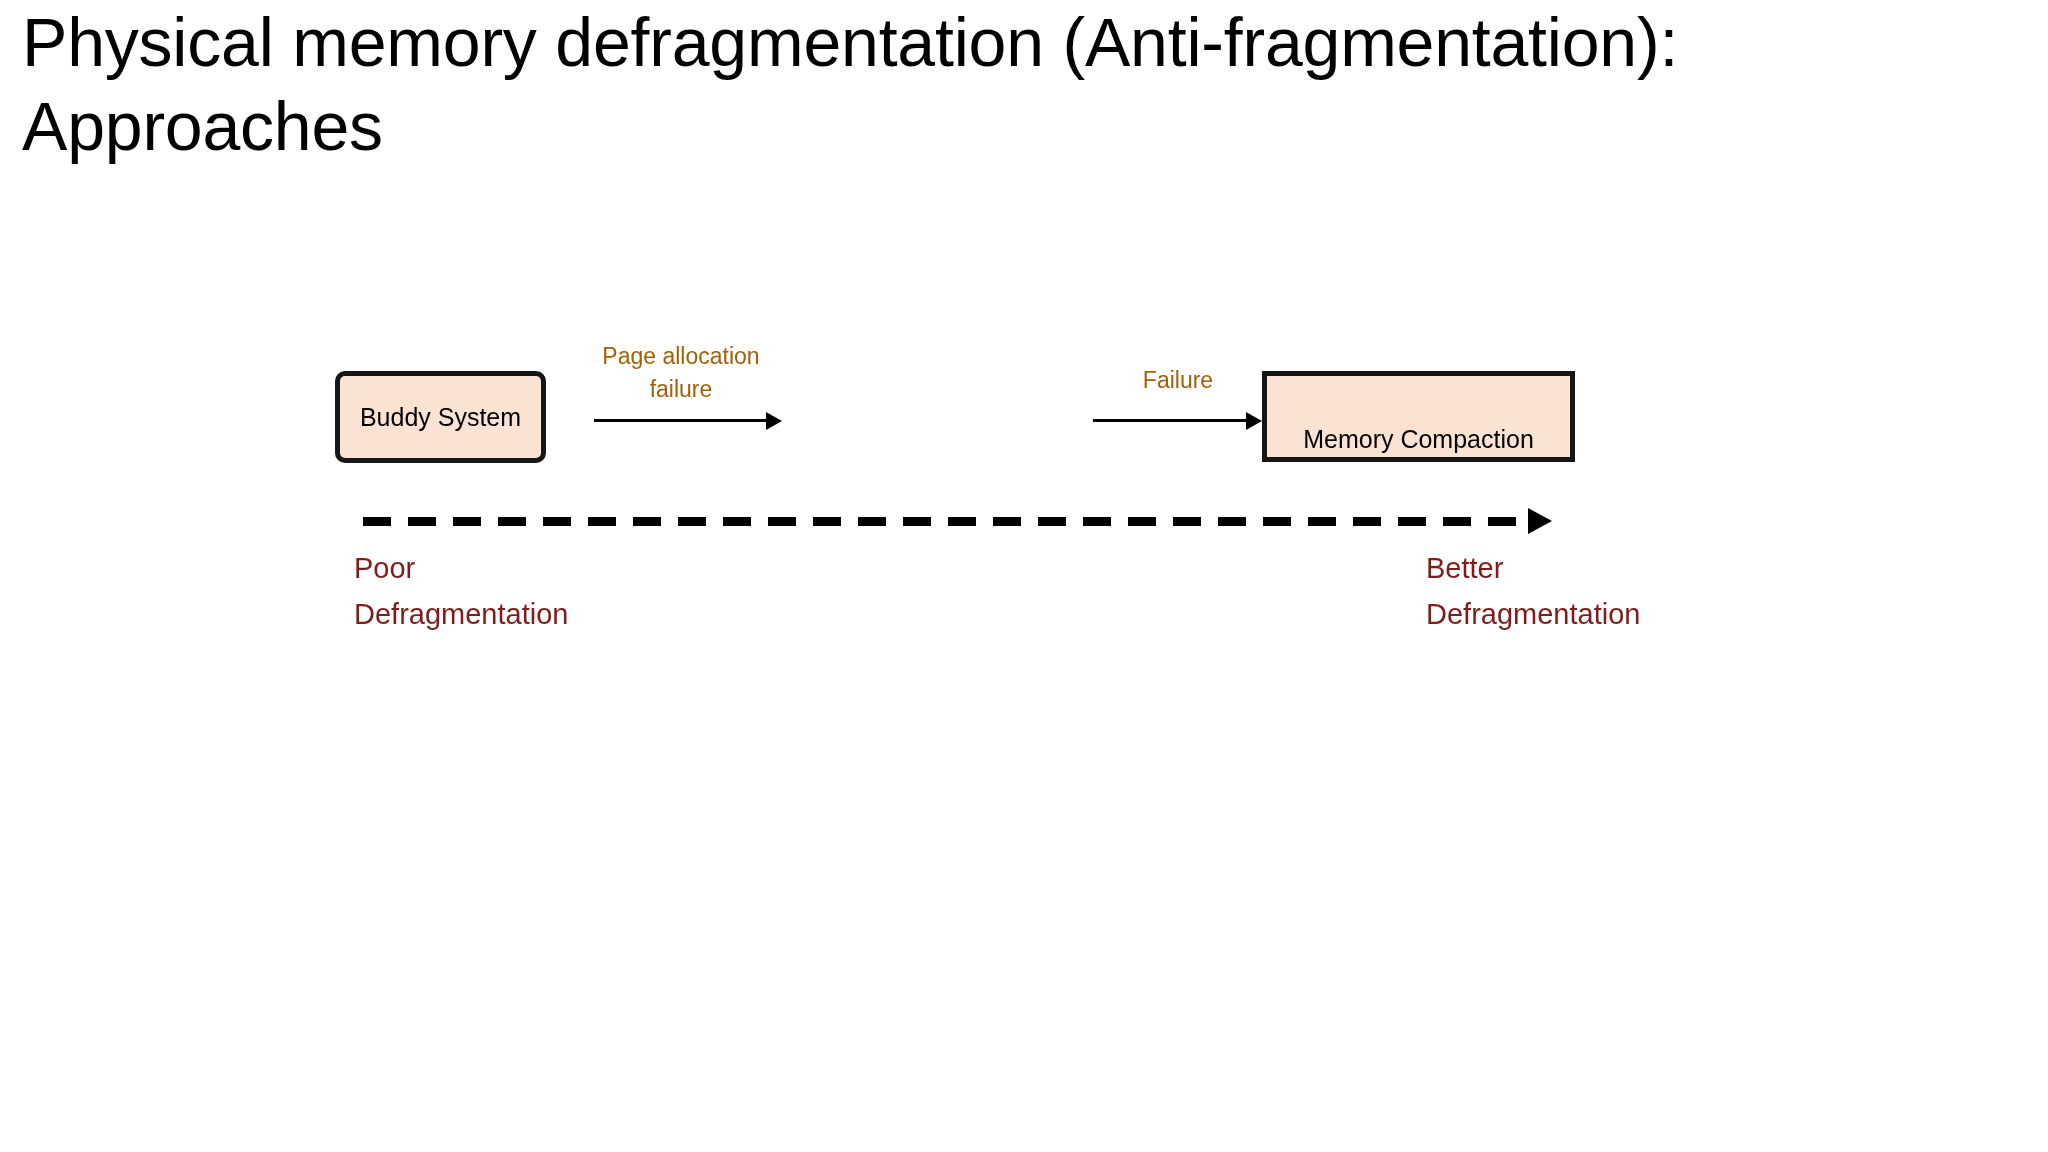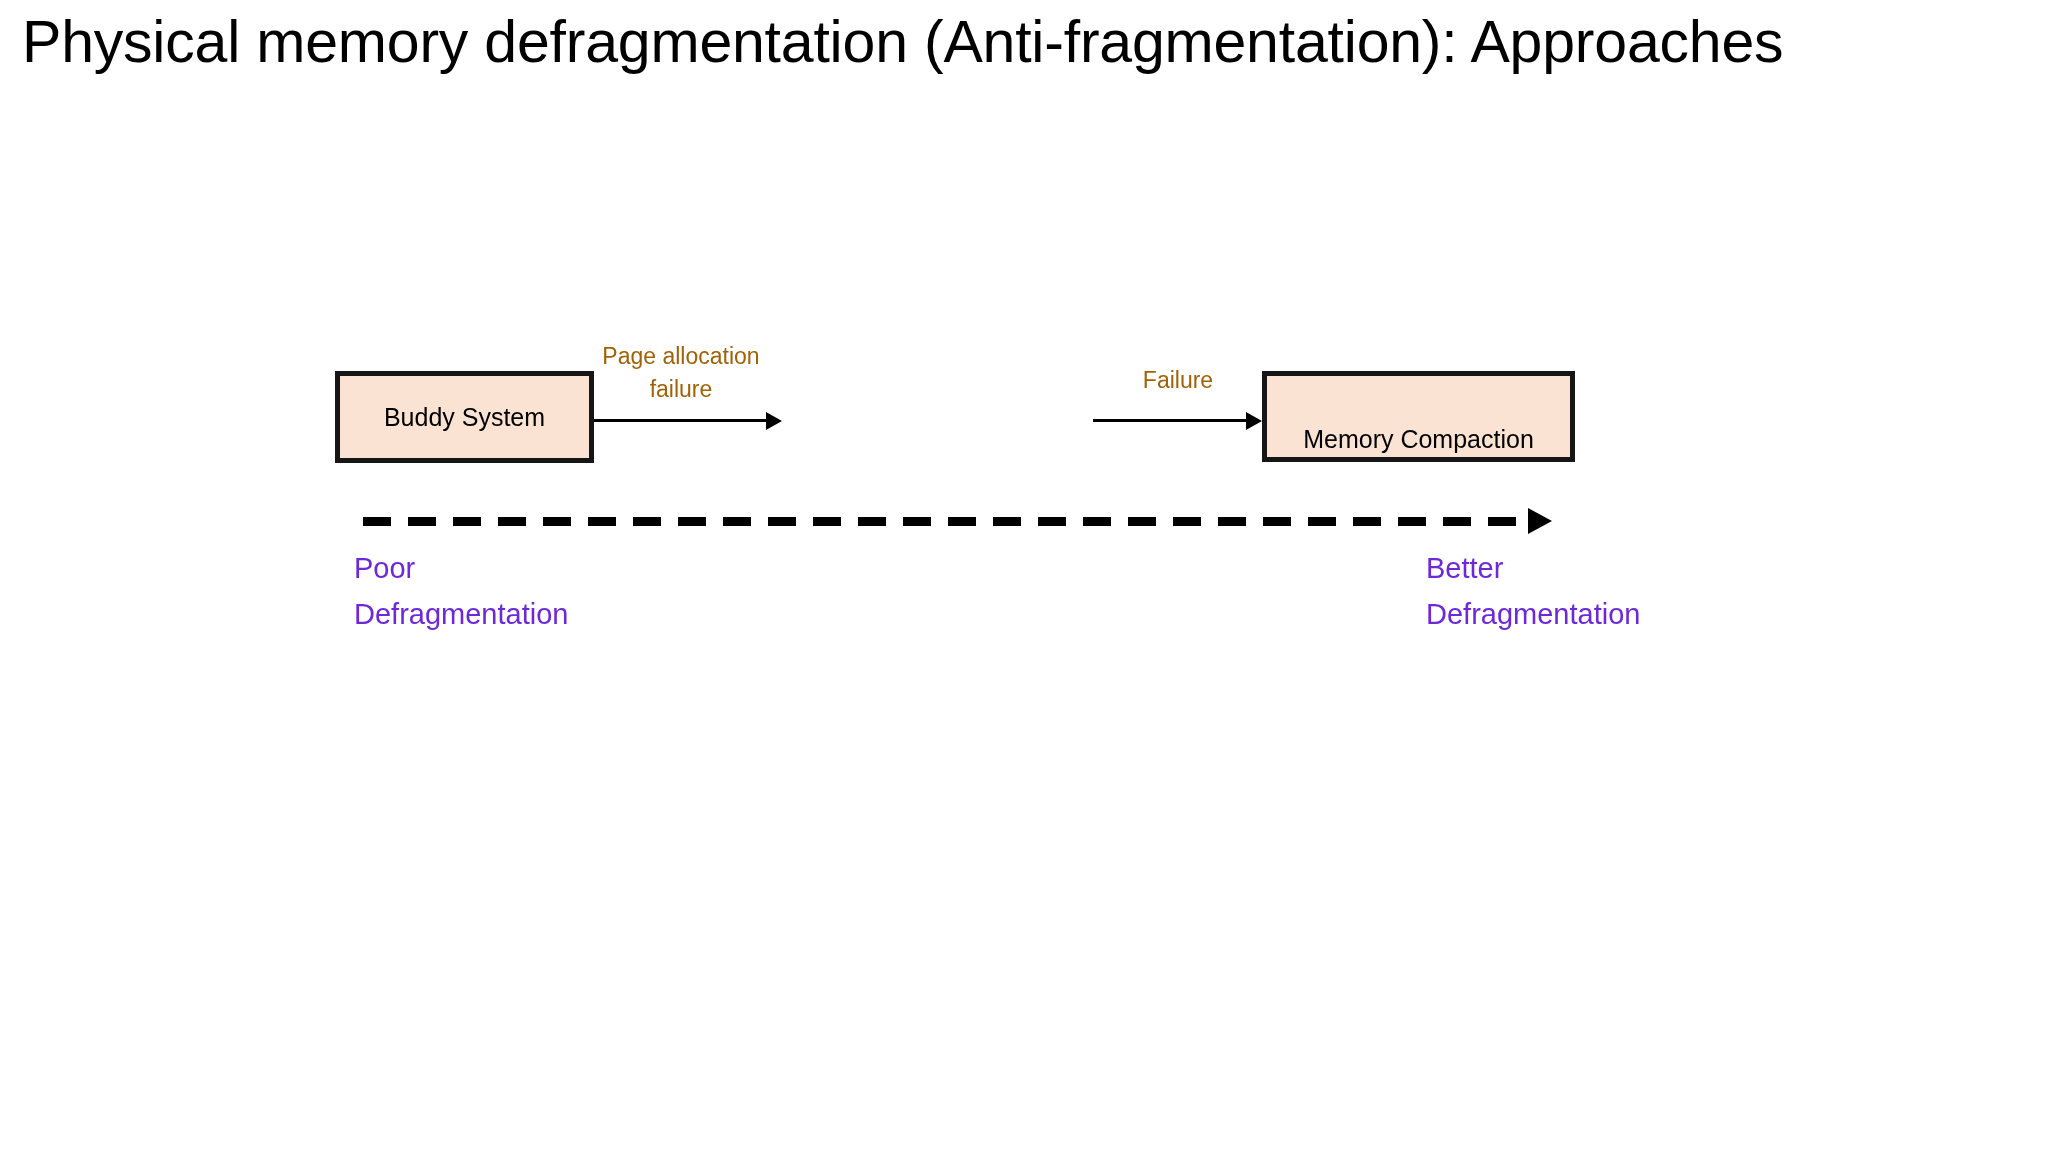--- a/index.html
+++ b/index.html
@@ -15,21 +15,21 @@
     font-family: "Liberation Sans", sans-serif;
     color: #000000;
   }
 
   
   #slide-title {
     position: absolute;
     left: 22px;
     top: 0px;
     width: 1960px;
-    font-size: 59px;
+    font-size: 68px;
     line-height: 84px;
     font-weight: 400;
     color: #000000;
     letter-spacing: -0.2px;
     white-space: pre-wrap;
   }
 
   
   #diagram {
     position: absolute;
@@ -51,21 +51,21 @@
     font-size: 25px;
     line-height: 36px;
     color: #000000;
   }
   .proc-box .box-label {
     display: block;
     padding: 0 8px;
     white-space: pre-line;
   }
 
-  #box-buddy-system   { left: 335px;  top: 371px; width: 259px; height: 92px; }
+  #box-buddy-system   { left: 335px;  top: 371px; width: 211px; height: 92px; border-radius: 10px; }
   #box-memory-migration { left: 781px; top: 371px; width: 312px; height: 94px; }
   #box-memory-compaction { left: 1262px; top: 371px; width: 313px; height: 91px; align-items: flex-end; }
 
   
   .connector {
     position: absolute;
     height: 3px;
     background: #000000;
   }
   #connector-1 { left: 594px;  top: 419px; width: 174px; }
@@ -117,21 +117,21 @@
     border-top: 13px solid transparent;
     border-bottom: 13px solid transparent;
     border-left: 24px solid #000000;
   }
 
   
   .spectrum-caption {
     position: absolute;
     font-size: 29px;
     line-height: 46px;
-    color: #6d28d9;
+    color: #7f1d1d;
     white-space: pre-line;
   }
   #spectrum-caption-left  { left: 354px;  top: 545px; width: 420px; text-align: left; }
   #spectrum-caption-right { left: 1426px; top: 545px; width: 460px; text-align: left; }
 </style>
 </head>
 <body>
 
 <div id="slide-title">Physical memory defragmentation (Anti-fragmentation): Approaches</div>
 

